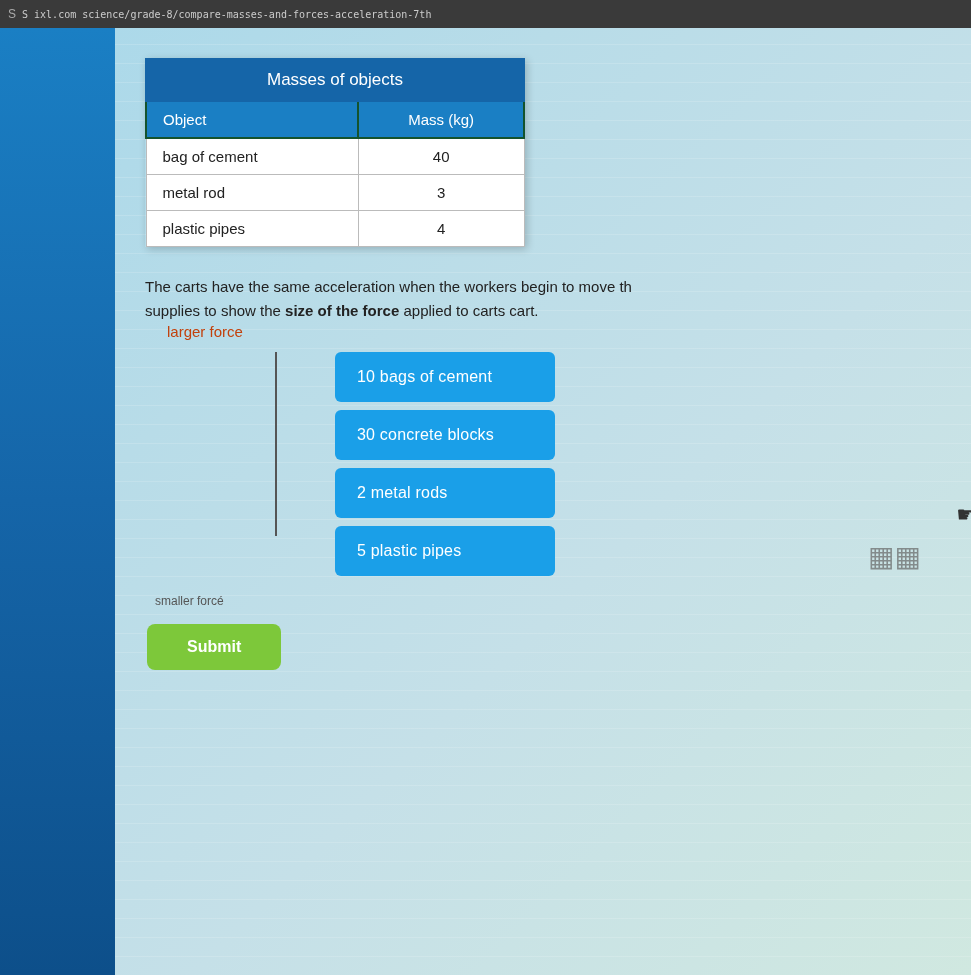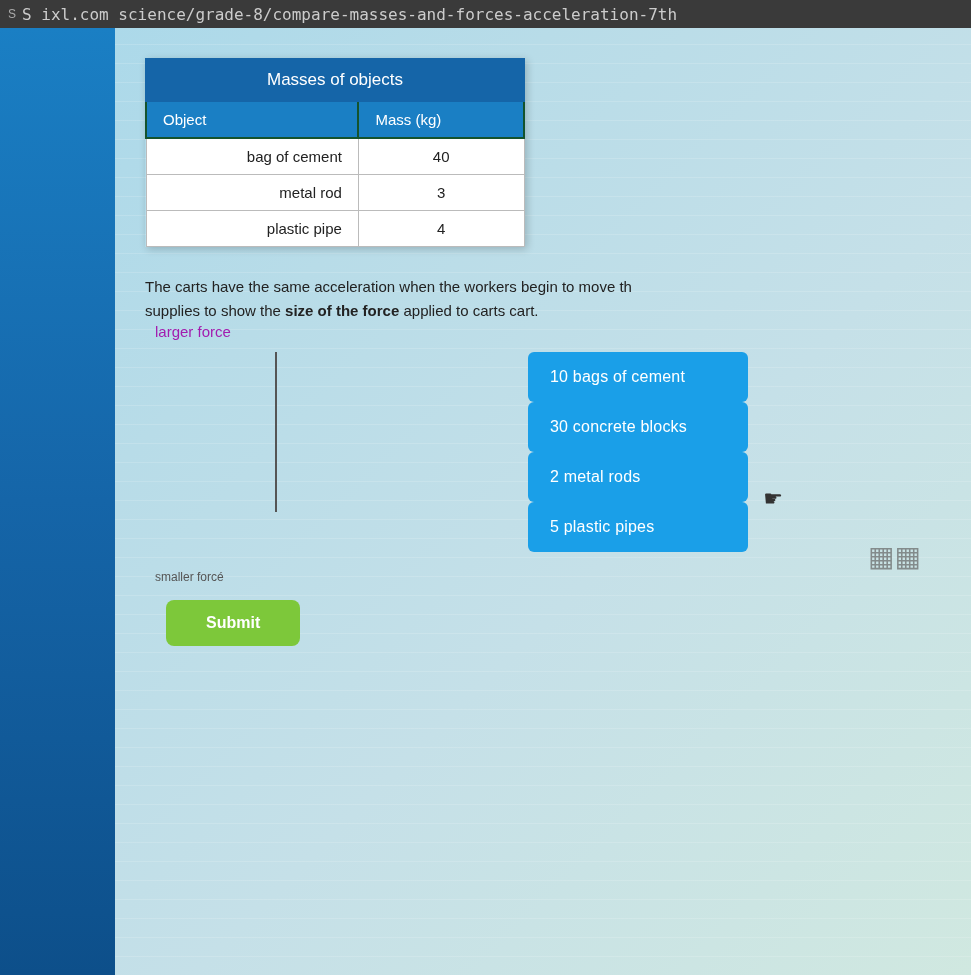--- a/index.html
+++ b/index.html
@@ -42,21 +42,21 @@
       z-index: 10;
     }
 
     .browser-bar-icon {
       color: #aaa;
       font-size: 12px;
     }
 
     .browser-url {
       color: #ccc;
-      font-size: 16px;
+      font-size: 10px;
       font-family: monospace;
     }
 
     
     .left-panel {
       position: absolute;
       left: 0;
       top: 28px;
       width: 115px;
       bottom: 0;
@@ -96,30 +96,30 @@
       background: #1a7fc4;
       color: white;
       text-align: left;
       font-size: 15px;
       font-weight: 400;
       padding: 9px 16px;
       border: 2px solid #14532d;
     }
 
     .table-header-row th:last-child {
+      text-align: center;
       margin-left: 24px;
     }
 
     .masses-table tbody tr td {
       background: white;
       color: #222;
       font-size: 15px;
       padding: 9px 16px;
       border: 1.5px solid #bbb;
-      text-align: right;
     }
 
     .masses-table tbody tr td:last-child {
       text-align: center;
     }
 
     
     .description-text {
       font-size: 15px;
       color: #222;
@@ -127,23 +127,23 @@
       max-width: 700px;
     }
 
     .description-text strong {
       font-weight: bold;
     }
 
     
     .force-label-larger {
       font-size: 15px;
-      color: #a21caf;
+      color: #c2410c;
       margin-bottom: 12px;
-      margin-left: 10px;
+      margin-left: 22px;
     }
 
     
     .force-layout {
       display: flex;
       flex-direction: column;
       position: relative;
       margin-left: 10px;
     }
 
@@ -152,23 +152,23 @@
       left: 120px;
       top: 0;
       bottom: 40px;
       width: 2px;
       background: #555;
     }
 
     .buttons-column {
       display: flex;
       flex-direction: column;
+      gap: 8px;
       margin-left: 180px;
       margin-top: 0;
-      align-items: center;
     }
 
     .supply-button {
       background: #1a9fe8;
       color: white;
       border: none;
       border-radius: 6px;
       padding: 16px 22px;
       font-size: 16px;
       font-weight: 400;
@@ -189,21 +189,21 @@
     .submit-button {
       background: #7dc83a;
       color: white;
       border: none;
       border-radius: 8px;
       padding: 14px 40px;
       font-size: 16px;
       font-weight: 600;
       cursor: pointer;
       margin-top: 16px;
-      margin-left: 21px;
+      margin-left: 2px;
     }
 
     
     .cursor-icon {
       position: absolute;
       right: -35px;
       bottom: -10px;
       font-size: 22px;
       color: #333;
       pointer-events: none;
@@ -250,21 +250,21 @@
     <tbody>
       <tr>
         <td>bag of cement</td>
         <td>40</td>
       </tr>
       <tr>
         <td>metal rod</td>
         <td>3</td>
       </tr>
       <tr>
-        <td>plastic pipe</td>
+        <td>plastic pipes</td>
         <td>4</td>
       </tr>
     </tbody>
   </table>
 
   
   <p class="description-text">
     <span>The carts have the same acceleration when the workers begin to move th</span><br>
     <span>supplies to show the </span><strong>size of the force</strong><span> applied to carts cart.</span>
   </p>

